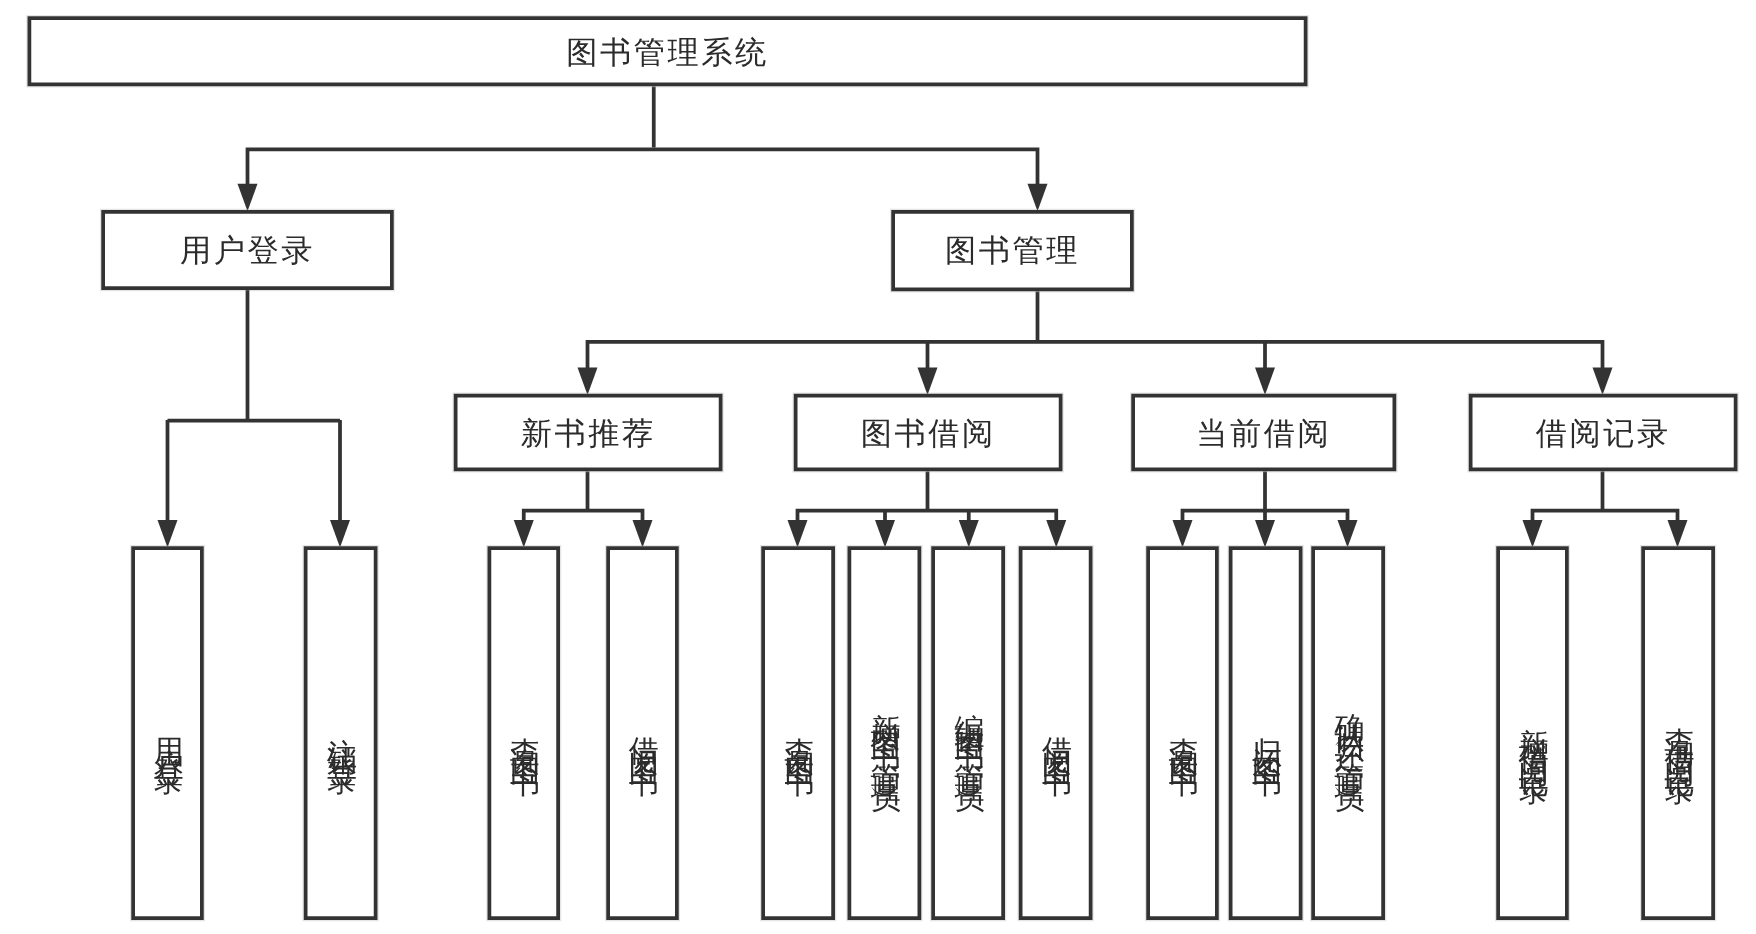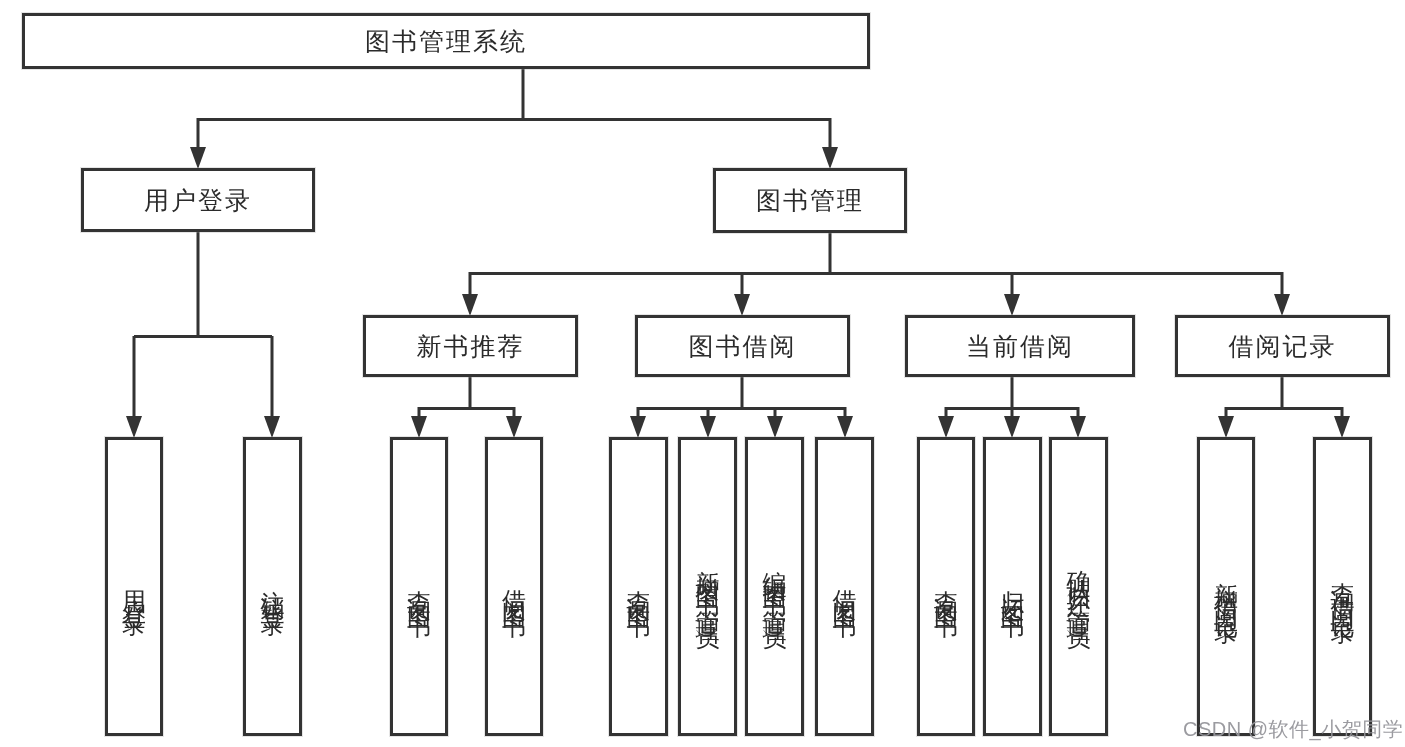--- a/index.html
+++ b/index.html
@@ -89,38 +89,38 @@
       <polygon points="767,416 783,416 775,438"></polygon>
       <polygon points="837,416 853,416 845,438"></polygon>
       <polygon points="938,416 954,416 946,438"></polygon>
       <polygon points="1004,416 1020,416 1012,438"></polygon>
       <polygon points="1070,416 1086,416 1078,438"></polygon>
       <polygon points="1218,416 1234,416 1226,438"></polygon>
       <polygon points="1334,416 1350,416 1342,438"></polygon>
     </g>
   </svg>
 
-  <div class="node hbox" style="left:22px; top:13px; width:848px; height:56px;font-family:Liberation Mono, monospace;">
+  <div class="node hbox" style="left:22px; top:13px; width:1024px; height:56px;font-family:Liberation Mono, monospace;">
     <span>图书管理系统</span>
   </div>
 
   <div class="node hbox" style="left:81px; top:168px; width:234px; height:64px;">
     <span>用户登录</span>
   </div>
   <div class="node hbox" style="left:713px; top:168px; width:194px; height:65px;">
     <span>图书管理</span>
   </div>
 
   <div class="node hbox" style="left:363px; top:315px; width:215px; height:62px;">
     <span>新书推荐</span>
   </div>
   <div class="node hbox" style="left:635px; top:315px; width:215px; height:62px;">
     <span>图书借阅</span>
   </div>
-  <div class="node hbox" style="left:905px; top:315px; width:230px; height:62px;">
+  <div class="node hbox" style="left:905px; top:315px; width:212px; height:62px;">
     <span>当前借阅</span>
   </div>
   <div class="node hbox" style="left:1175px; top:315px; width:215px; height:62px;">
     <span>借阅记录</span>
   </div>
 
   <div class="node vbox" style="left:105px; width:58px;">
     <span class="vtext">用户登录</span>
   </div>
   <div class="node vbox" style="left:243px; width:59px;">
@@ -157,15 +157,14 @@
     <span class="vtext">确认归还（管理员）</span>
   </div>
 
   <div class="node vbox" style="left:1197px; width:58px;">
     <span class="vtext">新增借阅记录</span>
   </div>
   <div class="node vbox" style="left:1313px; width:59px;">
     <span class="vtext">查询借阅记录</span>
   </div>
 
-  <div class="watermark">CSDN @软件_小贺同学</div>
 
 </div>
 
 </body></html>

